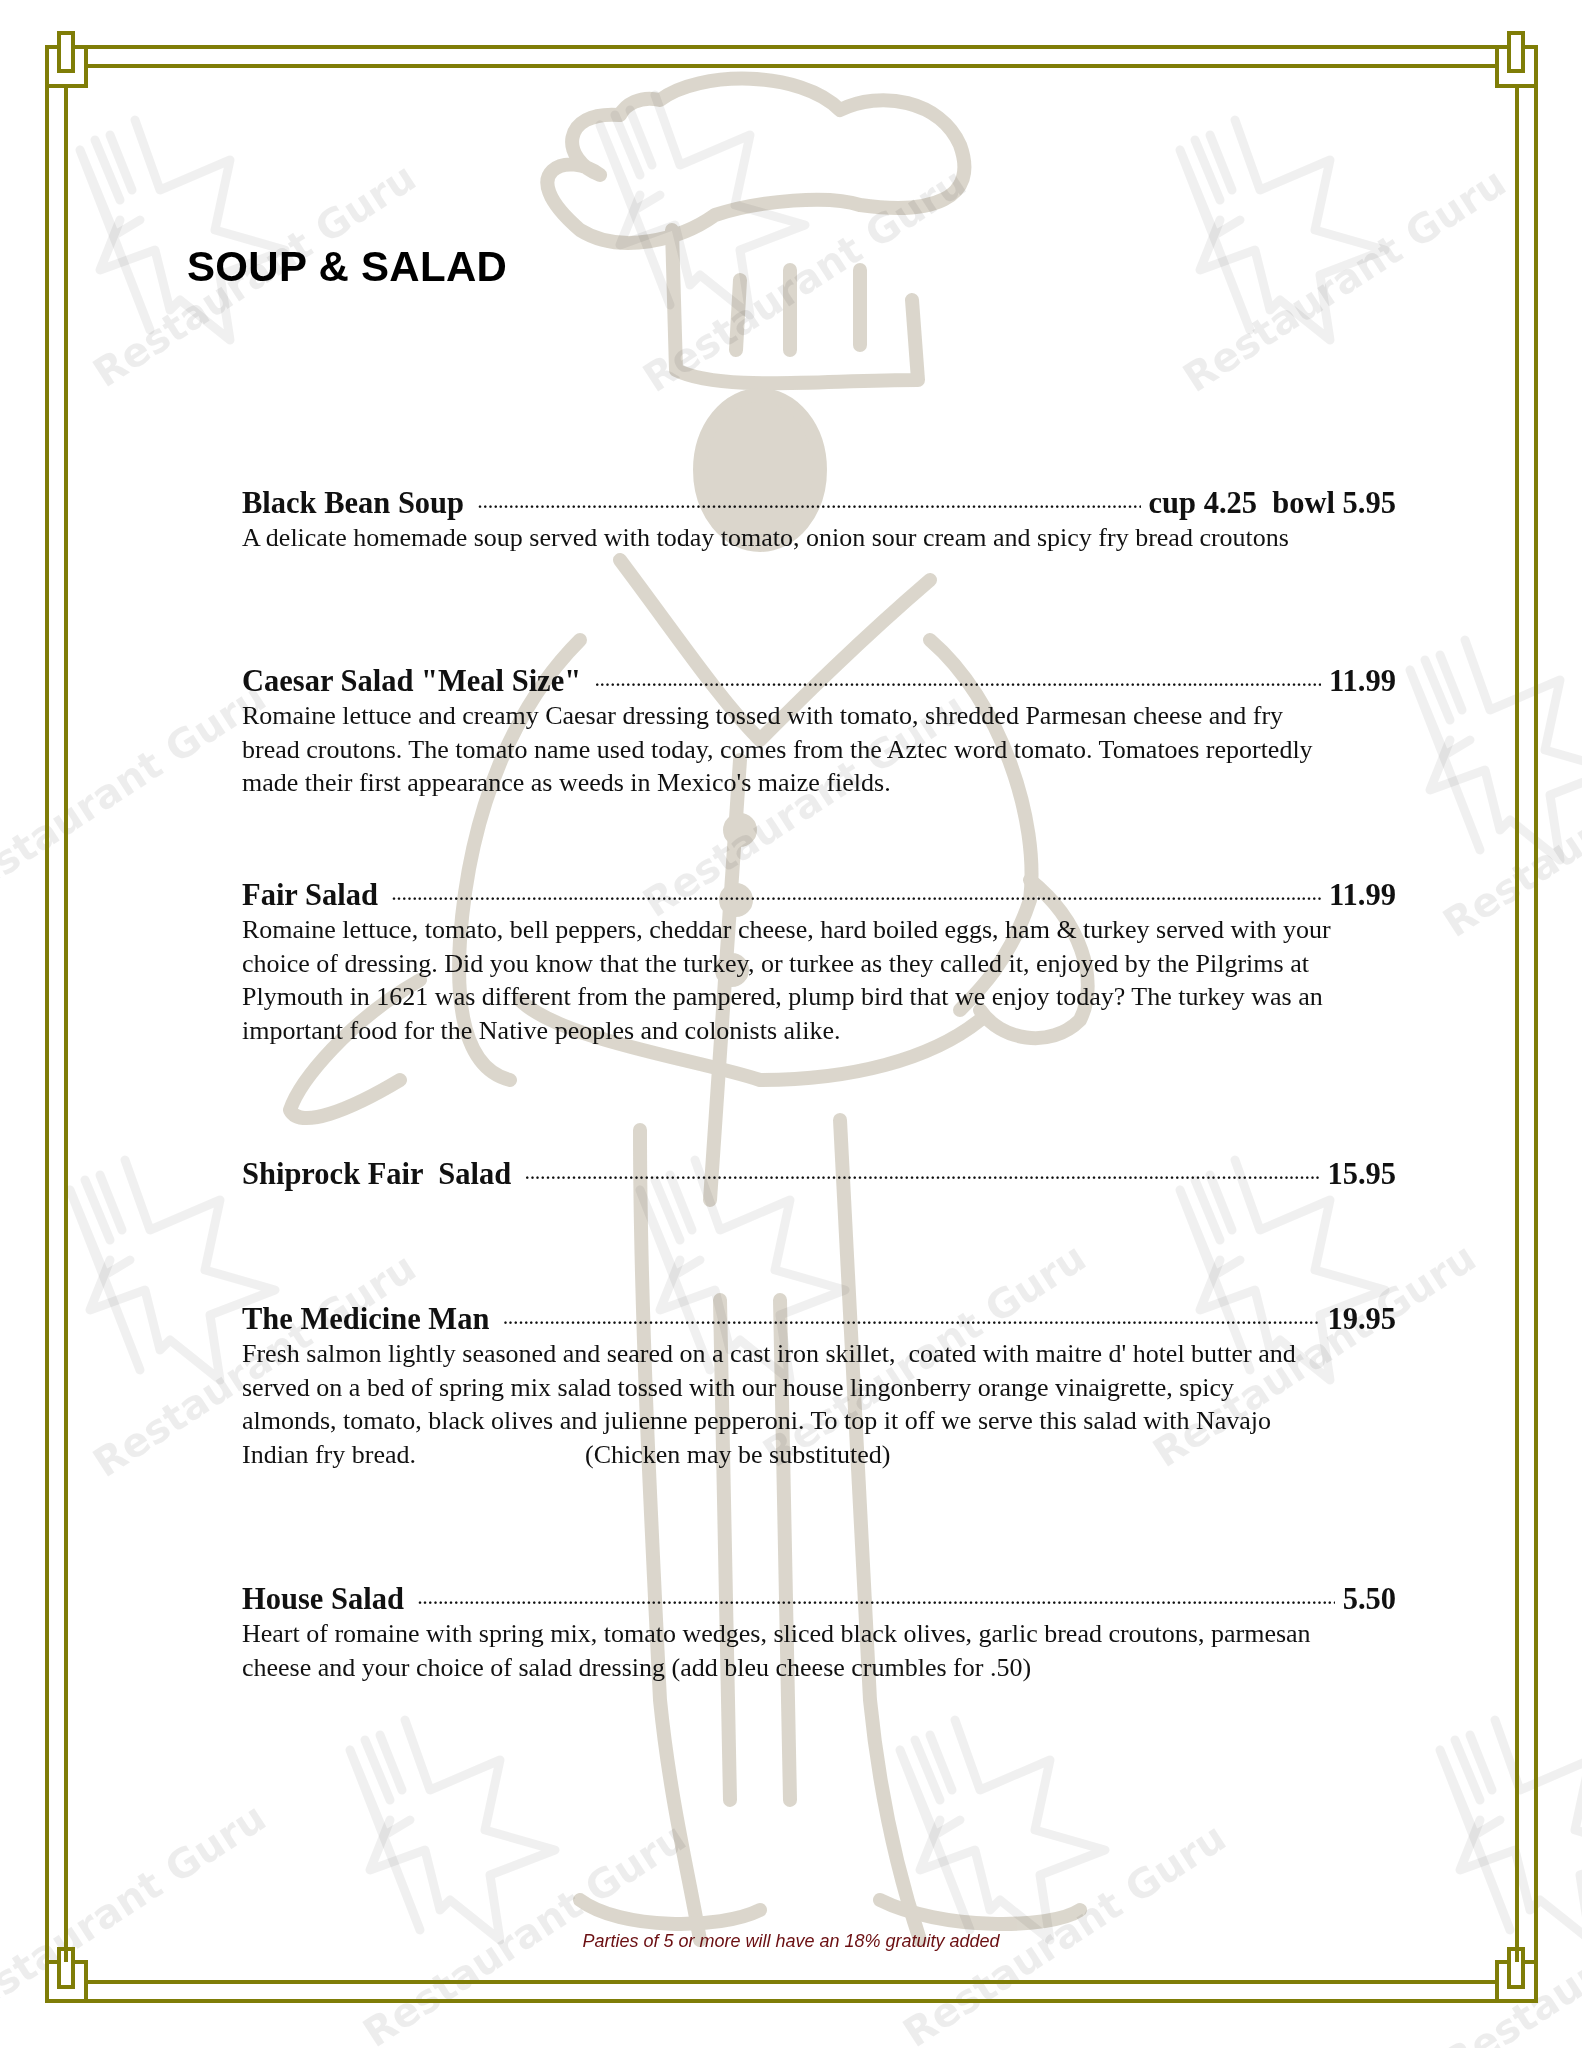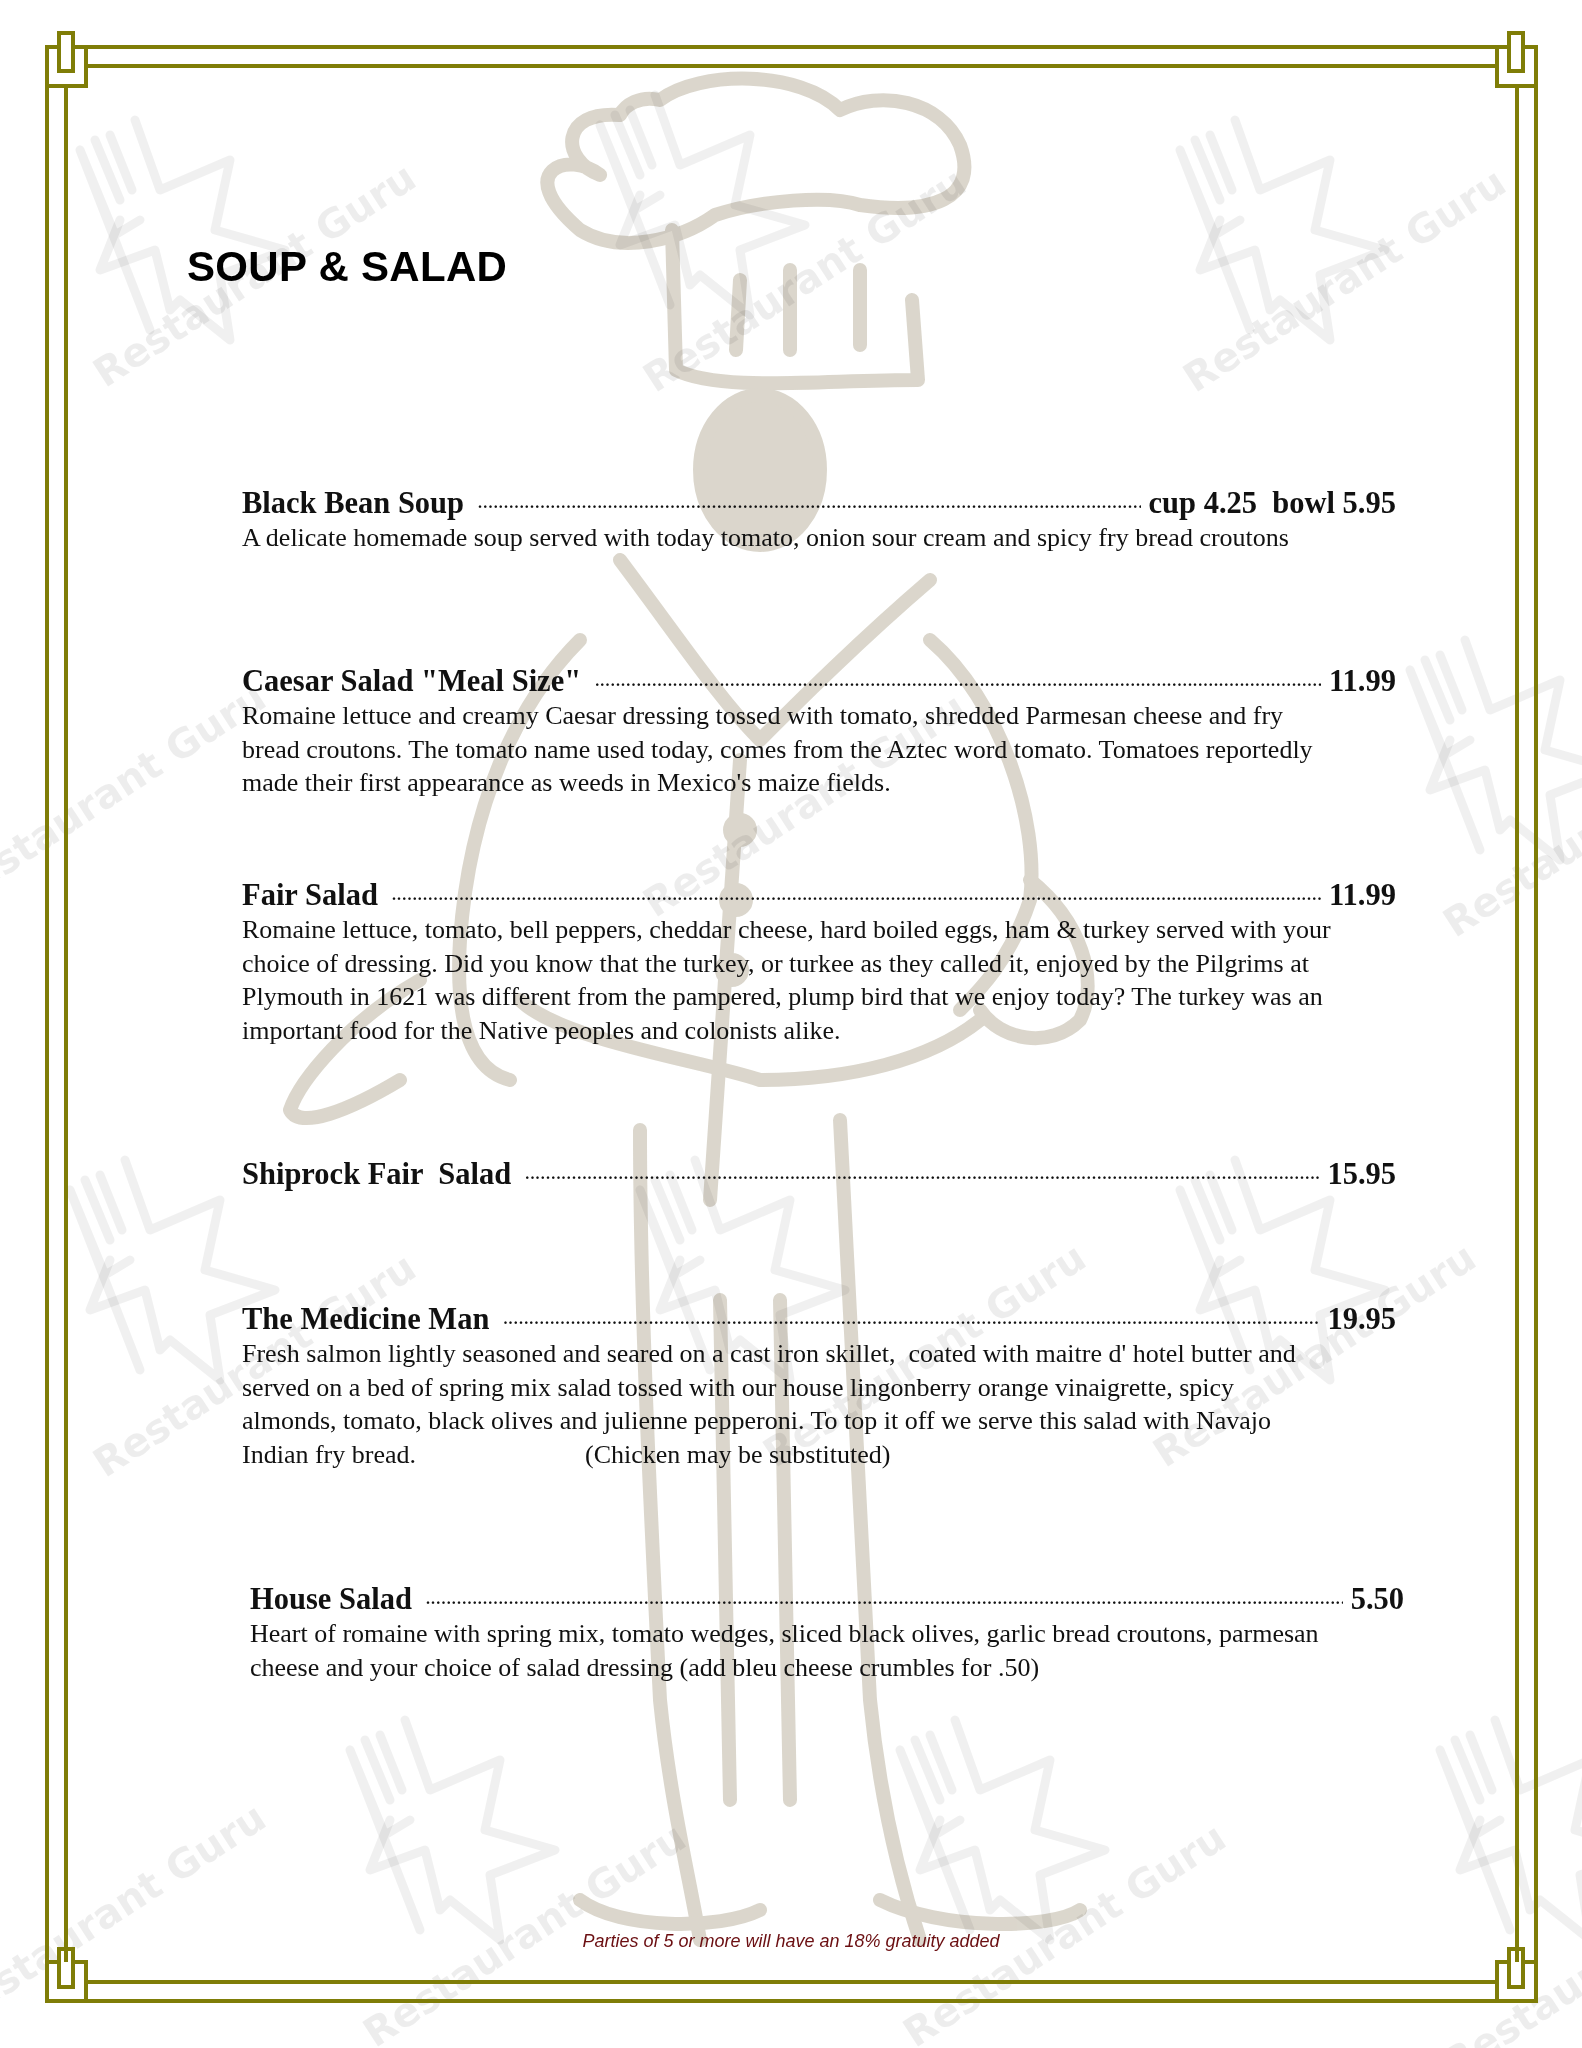--- a/index.html
+++ b/index.html
@@ -175,21 +175,21 @@
 
 <div class="menu-item" style="top:1301px;">
   <div class="item-head">
     <span class="item-name">The Medicine Man</span>
     <span class="leader"></span>
     <span class="item-price">19.95</span>
   </div>
   <div class="item-desc" style="white-space: pre-wrap;">Fresh salmon lightly seasoned and seared on a cast iron skillet,  coated with maitre d' hotel butter and served on a bed of spring mix salad tossed with our house lingonberry orange vinaigrette, spicy almonds, tomato, black olives and julienne pepperoni. To top it off we serve this salad with Navajo Indian fry bread.                          (Chicken may be substituted)</div>
 </div>
 
-<div class="menu-item" style="top:1581px;margin-left:8px;">
+<div class="menu-item" style="top:1581px;">
   <div class="item-head">
     <span class="item-name">House Salad</span>
     <span class="leader"></span>
     <span class="item-price">5.50</span>
   </div>
   <div class="item-desc">Heart of romaine with spring mix, tomato wedges, sliced black olives, garlic bread croutons, parmesan cheese and your choice of salad dressing (add bleu cheese crumbles for .50)</div>
 </div>
 
 <div class="footer-note">Parties of 5 or more will have an 18% gratuity added</div>
 

